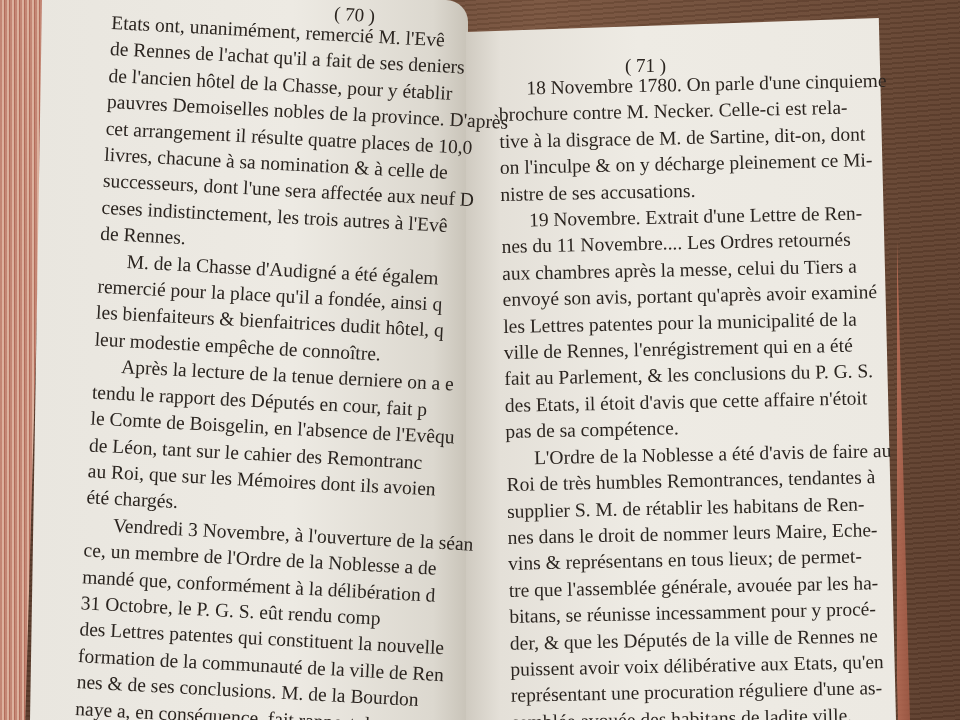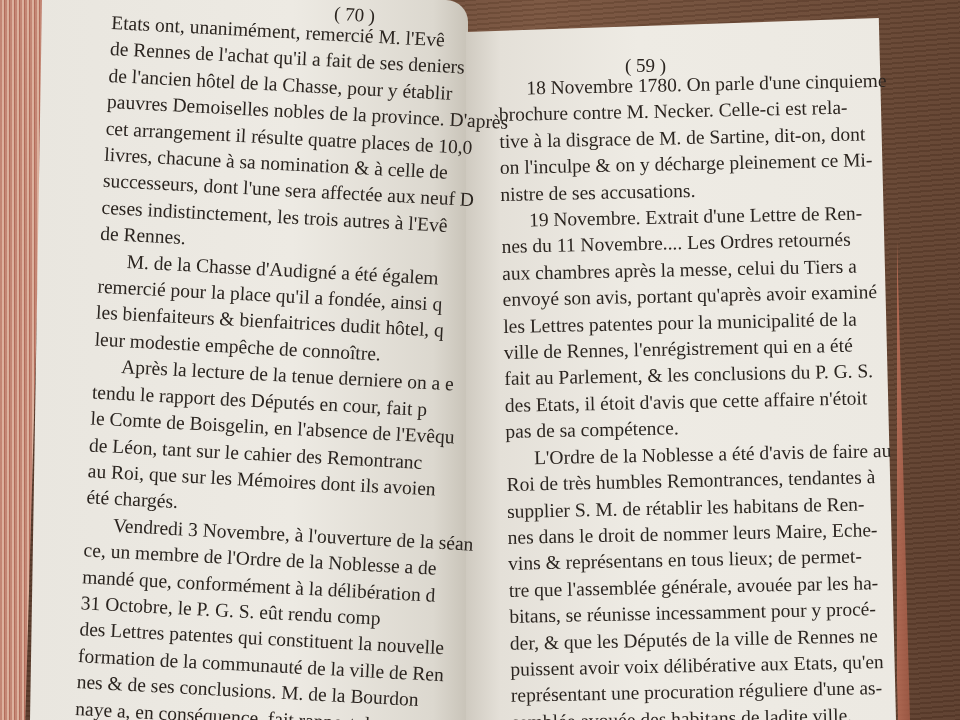--- a/index.html
+++ b/index.html
@@ -53,21 +53,21 @@
 <body>
 
 <div class="wood"></div>
 <div class="page-edge-left"></div>
 <div class="right-edge"></div>
 
 <div class="page-left"></div>
 <div class="page-right"></div>
 
 <div class="folio folio-left">( 70 )</div>
-<div class="folio folio-right">( 59 )</div>
+<div class="folio folio-right">( 71 )</div>
 
 <div class="text-block left-text" id="left-text">
     <span class="line">Etats ont, unanimément, remercié M. l'Evê</span>
     <span class="line">de Rennes de l'achat qu'il a fait de ses deniers</span>
     <span class="line">de l'ancien hôtel de la Chasse, pour y établir</span>
     <span class="line">pauvres Demoiselles nobles de la province. D'après</span>
     <span class="line">cet arrangement il résulte quatre places de 10,0</span>
     <span class="line">livres, chacune à sa nomination &amp; à celle de</span>
     <span class="line">successeurs, dont l'une sera affectée aux neuf D</span>
     <span class="line">ceses indistinctement, les trois autres à l'Evê</span>

